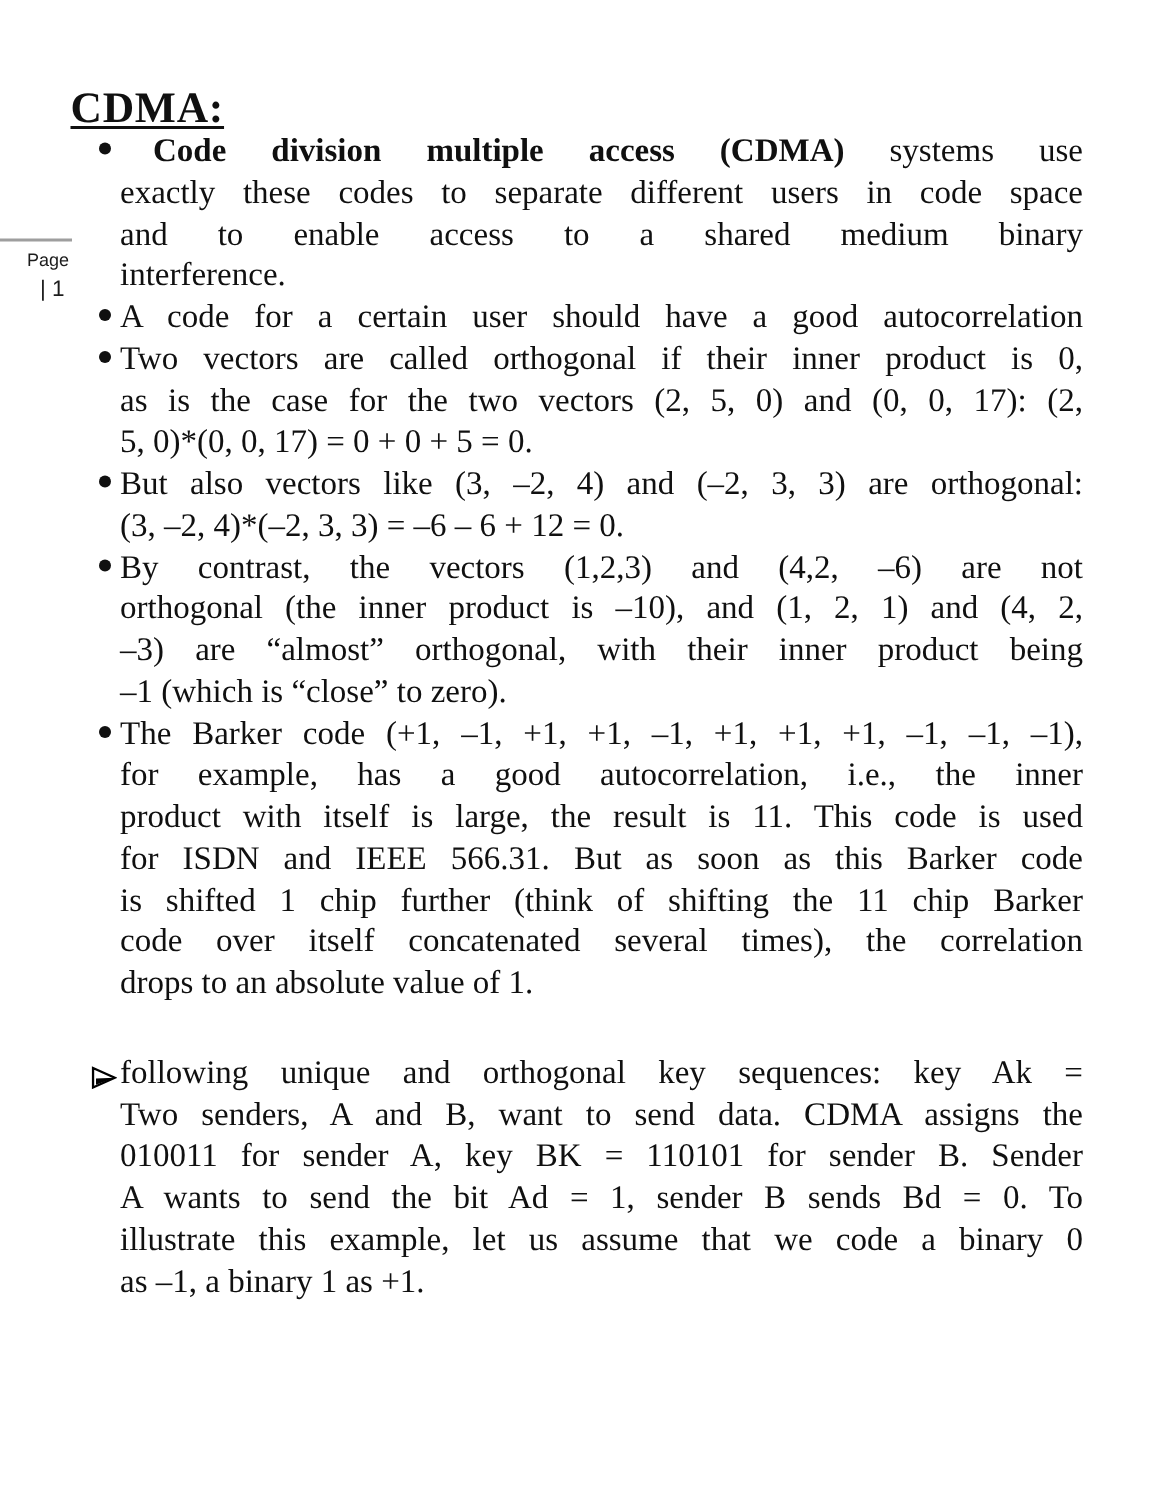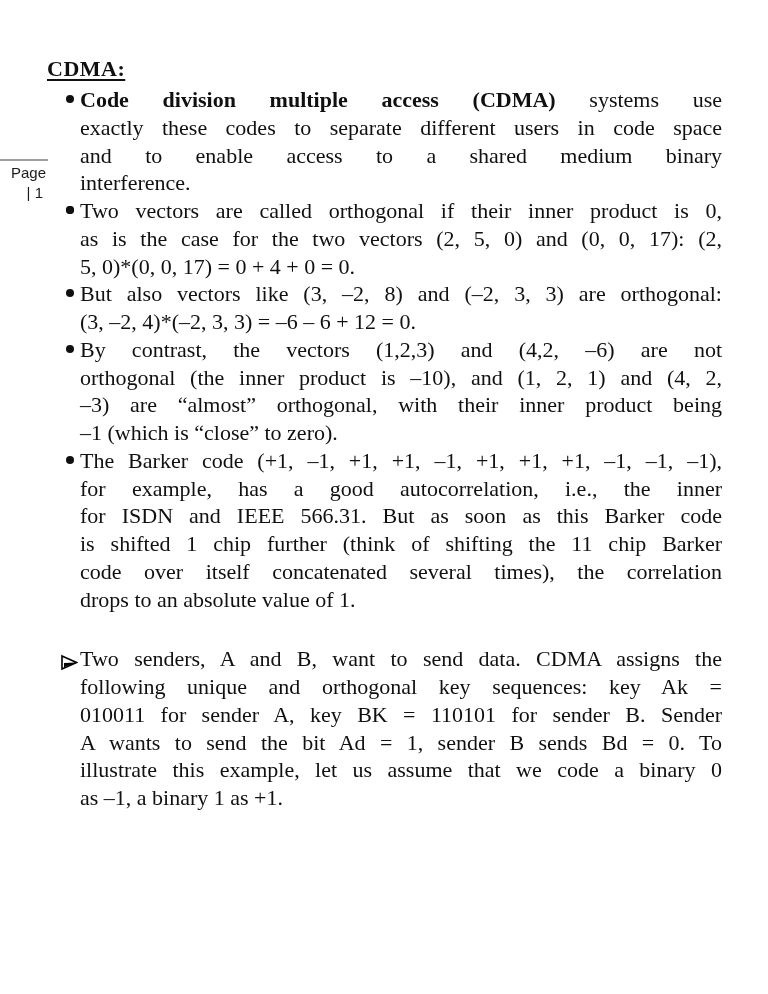--- a/index.html
+++ b/index.html
@@ -25,21 +25,21 @@
     width: 48px;
     border-top: 2px solid #9e9e9e;
   }
   .margin-page-word {
     position: absolute;
     left: 0;
     top: 163px;
     width: 46px;
     text-align: right;
     font-family: "Liberation Sans", sans-serif;
-    font-size: 15px;
+    font-size: 12px;
     line-height: 20px;
     color: #1c1c1c;
   }
   .margin-page-number {
     position: absolute;
     left: 0;
     top: 183px;
     width: 43px;
     text-align: right;
     font-family: "Liberation Sans", sans-serif;
@@ -47,21 +47,21 @@
     line-height: 20px;
     color: #1c1c1c;
   }
 
   
   .heading {
     position: absolute;
     left: 47px;
     top: 56px;
     margin: 0;
-    font-size: 22px;
+    font-size: 29px;
     font-weight: bold;
     text-decoration: underline;
     text-decoration-thickness: 2px;
     text-underline-offset: 3px;
     letter-spacing: 0.5px;
   }
 
   
   .content {
     position: absolute;
@@ -94,21 +94,21 @@
     border-radius: 50%;
     background: #101010;
   }
   .marker.arrow {
     left: -19px;
     top: 5px;
     width: 17px;
     height: 17px;
   }
   .spacer { height: 32px; }
-  b { font-weight: bold; }
+  b { font-weight: bold; margin-left: 22px; }
 </style>
 </head>
 <body>
 
 <div class="page">
 
   <div class="margin-line"></div>
   <div class="margin-page-word">Page</div>
   <div class="margin-page-number">| 1</div>
 
@@ -117,56 +117,58 @@
   <div class="content" id="content">
       <div class="para">
         <span class="marker dot"></span>
         <div class="line"><b>Code division multiple access (CDMA)</b> systems use</div>
         <div class="line">exactly these codes to separate different users in code space</div>
         <div class="line">and to enable access to a shared medium binary</div>
         <div class="line last">interference.</div>
       </div>
       <div class="para">
         <span class="marker dot"></span>
+        <div class="line">A code for a certain user should have a good autocorrelation</div>
       </div>
       <div class="para">
         <span class="marker dot"></span>
         <div class="line">Two vectors are called orthogonal if their inner product is 0,</div>
         <div class="line">as is the case for the two vectors (2, 5, 0) and (0, 0, 17): (2,</div>
-        <div class="line last">5, 0)*(0, 0, 17) = 0 + 4 + 0 = 0.</div>
+        <div class="line last">5, 0)*(0, 0, 17) = 0 + 0 + 5 = 0.</div>
       </div>
       <div class="para">
         <span class="marker dot"></span>
-        <div class="line">But also vectors like (3, –2, 8) and (–2, 3, 3) are orthogonal:</div>
+        <div class="line">But also vectors like (3, –2, 4) and (–2, 3, 3) are orthogonal:</div>
         <div class="line last">(3, –2, 4)*(–2, 3, 3) = –6 – 6 + 12 = 0.</div>
       </div>
       <div class="para">
         <span class="marker dot"></span>
         <div class="line">By contrast, the vectors (1,2,3) and (4,2, –6) are not</div>
         <div class="line">orthogonal (the inner product is –10), and (1, 2, 1) and (4, 2,</div>
         <div class="line">–3) are “almost” orthogonal, with their inner product being</div>
         <div class="line last">–1 (which is “close” to zero).</div>
       </div>
       <div class="para">
         <span class="marker dot"></span>
         <div class="line">The Barker code (+1, –1, +1, +1, –1, +1, +1, +1, –1, –1, –1),</div>
         <div class="line">for example, has a good autocorrelation, i.e., the inner</div>
+        <div class="line">product with itself is large, the result is 11. This code is used</div>
         <div class="line">for ISDN and IEEE 566.31. But as soon as this Barker code</div>
         <div class="line">is shifted 1 chip further (think of shifting the 11 chip Barker</div>
         <div class="line">code over itself concatenated several times), the correlation</div>
         <div class="line last">drops to an absolute value of 1.</div>
       </div>
       <div class="spacer"></div>
       <div class="para">
         <span class="marker arrow"><svg width="17" height="17" viewBox="0 0 17 17">
             <polygon points="1,2 15.5,8.5 1,15" fill="#ffffff" stroke="#000000" stroke-width="1.6" stroke-linejoin="miter"></polygon>
             <polygon points="3,9 15.5,8.5 3,13.2" fill="#000000"></polygon>
           </svg></span>
+        <div class="line">following unique and orthogonal key sequences: key Ak =</div>
         <div class="line">Two senders, A and B, want to send data. CDMA assigns the</div>
-        <div class="line">following unique and orthogonal key sequences: key Ak =</div>
         <div class="line">010011 for sender A, key BK = 110101 for sender B. Sender</div>
         <div class="line">A wants to send the bit Ad = 1, sender B sends Bd = 0. To</div>
         <div class="line">illustrate this example, let us assume that we code a binary 0</div>
         <div class="line last">as –1, a binary 1 as +1.</div>
       </div>
     </div>
 
 </div>
 
 </body></html>

